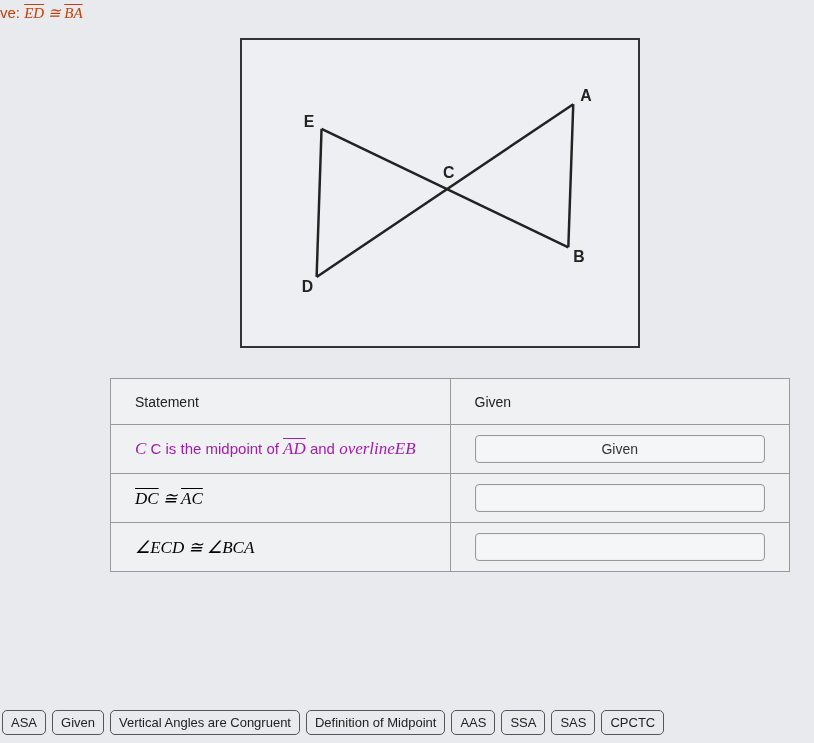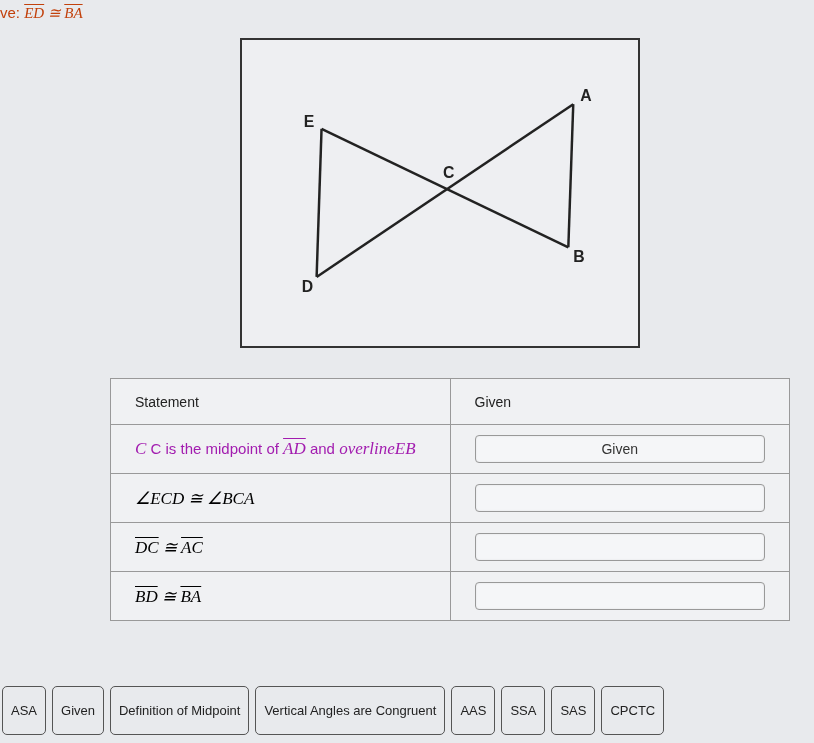--- a/index.html
+++ b/index.html
@@ -80,21 +80,21 @@
       position: absolute;
       bottom: 8px;
       left: 0;
       display: flex;
       gap: 6px;
       padding-left: 2px;
     }
     .chip {
       border: 1.5px solid #555;
       border-radius: 5px;
-      padding: 16px 8px;
+      padding: 4px 8px;
       font-size: 13px;
       background: #e8eaed;
       color: #222;
       cursor: grab;
       white-space: nowrap;
     }
   </style>
 </head>
 <body>
 
@@ -129,48 +129,40 @@
         <span style="font-style:normal;">C is the midpoint of </span><span class="math overline">AD</span><span> and </span><span class="math">overlineEB</span>
       </span>
     </td>
     <td class="reason-col">
       <div class="drop-slot">
         <span>Given</span>
       </div>
     </td>
   </tr>
   <tr>
-    <td class="stmt-col"><span class="math">∠ECD ≅ ∠BCA</span></td>
-    <td class="reason-col">
-          <div class="drop-slot">
-            <span></span>
-          </div>
-        </td>
-  </tr>
-  <tr>
     <td class="stmt-col"><span class="math overline">DC</span><span class="math"> ≅ </span><span class="math overline">AC</span></td>
     <td class="reason-col">
           <div class="drop-slot">
             <span></span>
           </div>
         </td>
   </tr>
   <tr>
-    <td class="stmt-col"><span class="math overline">BD</span><span class="math"> ≅ </span><span class="math overline">BA</span></td>
+    <td class="stmt-col"><span class="math">∠ECD ≅ ∠BCA</span></td>
     <td class="reason-col">
           <div class="drop-slot">
             <span></span>
           </div>
         </td>
   </tr>
 </tbody>
   </table>
 
 <div class="chip-row">
   <div class="chip">ASA</div>
   <div class="chip">Given</div>
+  <div class="chip">Vertical Angles are Congruent</div>
   <div class="chip">Definition of Midpoint</div>
-  <div class="chip">Vertical Angles are Congruent</div>
   <div class="chip">AAS</div>
   <div class="chip">SSA</div>
   <div class="chip">SAS</div>
   <div class="chip">CPCTC</div>
 </div>
 
 </body></html>

